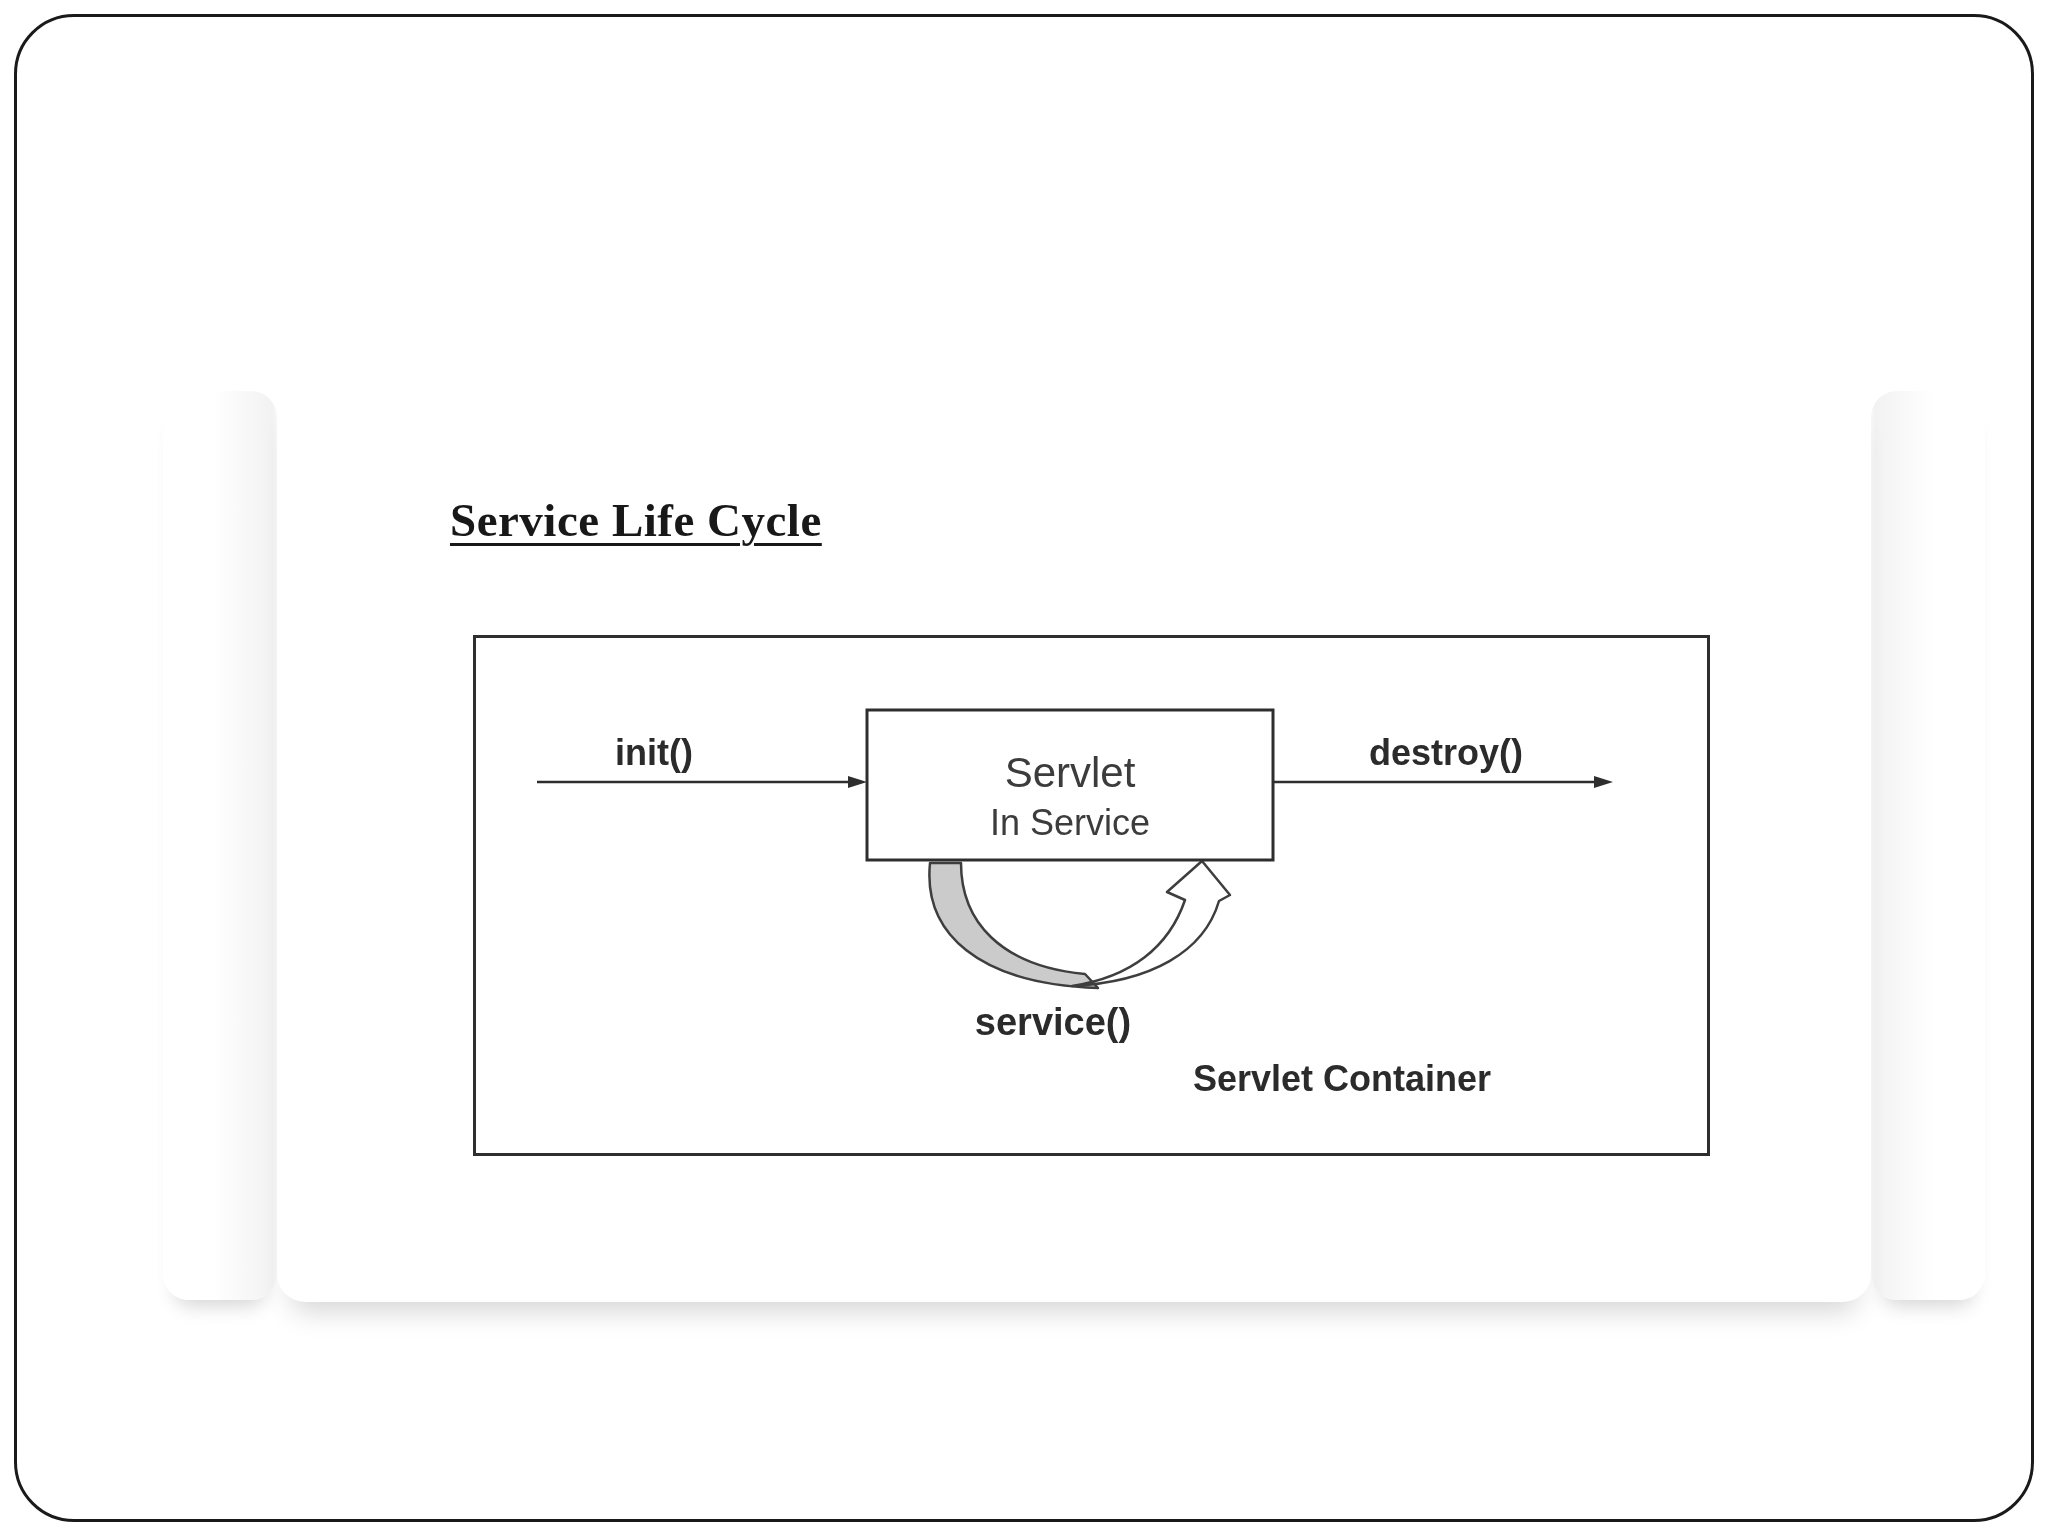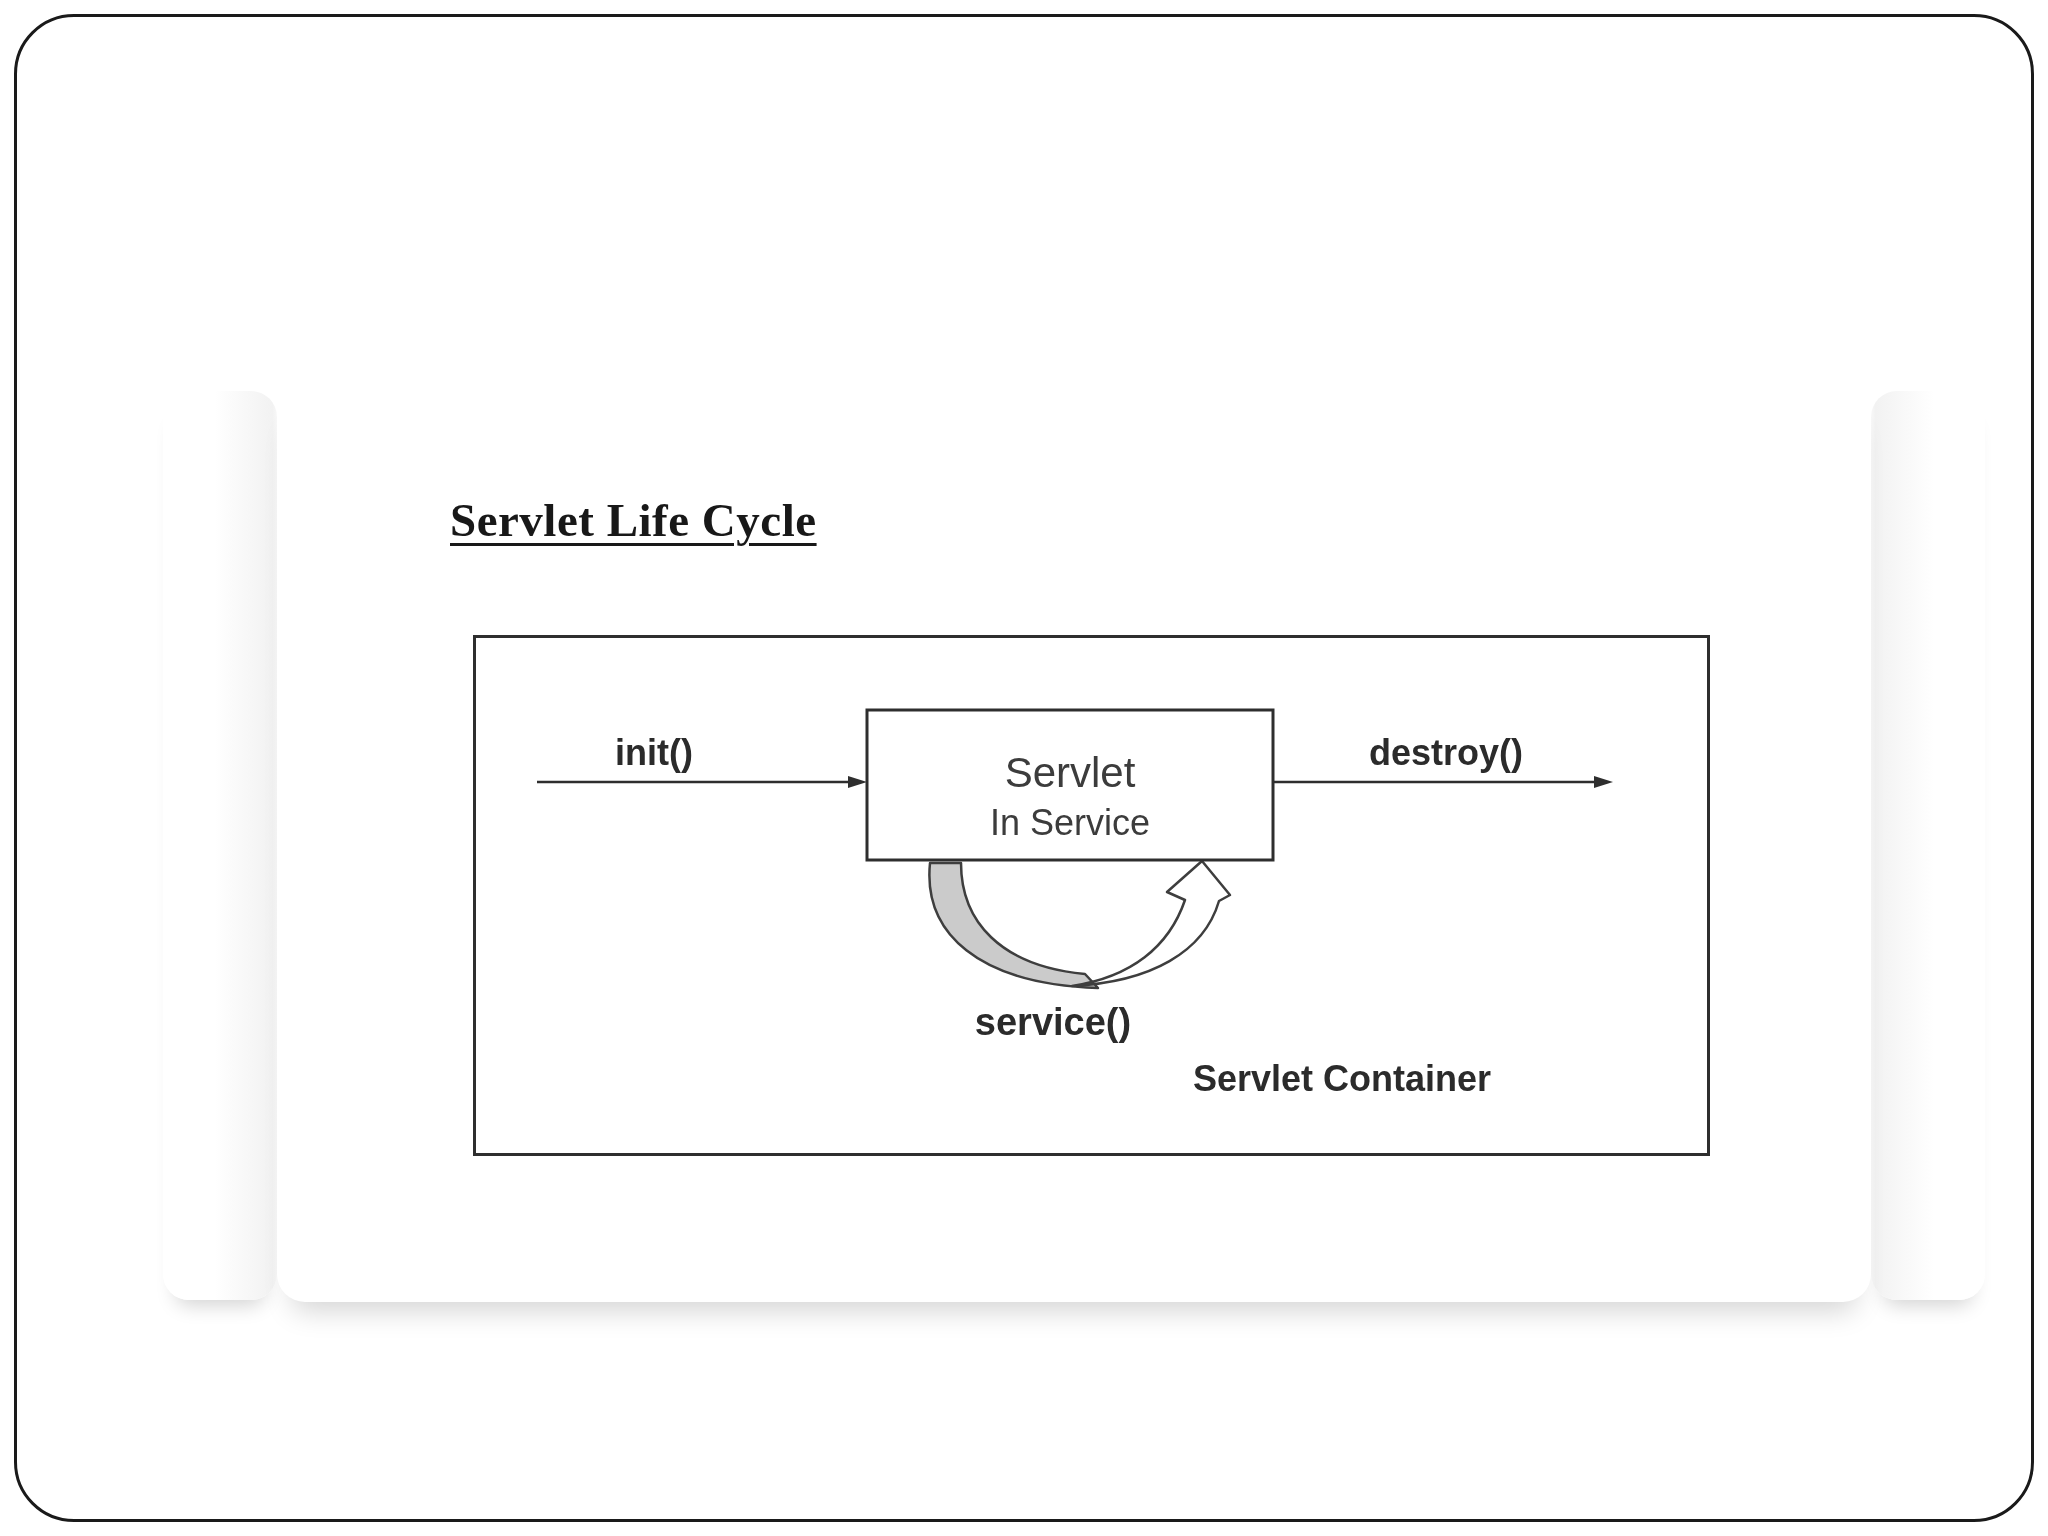--- a/index.html
+++ b/index.html
@@ -34,21 +34,21 @@
 </head>
 <body>
 
 <div class="device-frame"></div>
 
 <div class="peek-card left"></div>
 <div class="peek-card right"></div>
 
 <div class="slide-card">
 
-  <div class="slide-title">Servlet Life Cycle</div>
+  <div class="slide-title">Service Life Cycle</div>
 
   <div class="diagram-wrap">
     <svg width="1237" height="521" viewBox="0 0 1237 521">
 
       <rect x="1.5" y="1.5" width="1234" height="518" fill="#ffffff" stroke-width="3" stroke="#2e2e2e"></rect>
 
       <line x1="64" y1="147" x2="380" y2="147" stroke-width="2.5" stroke="#2e2e2e"></line>
       <polygon points="394,147 375,141 375,153" fill="#2e2e2e"></polygon>
 
       <line x1="800" y1="147" x2="1126" y2="147" stroke-width="2.5" stroke="#2e2e2e"></line>

